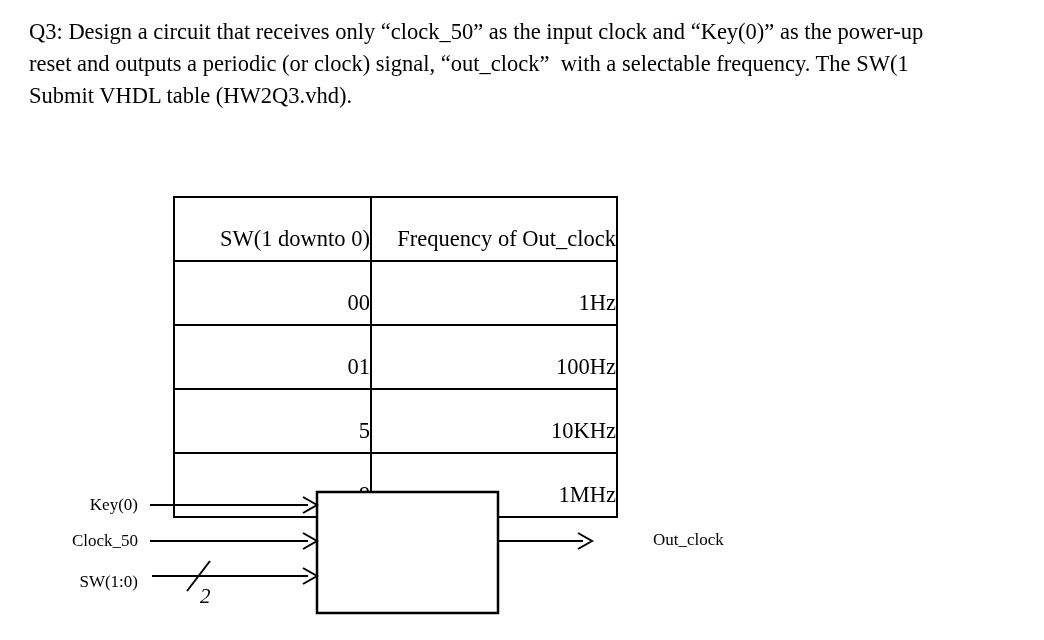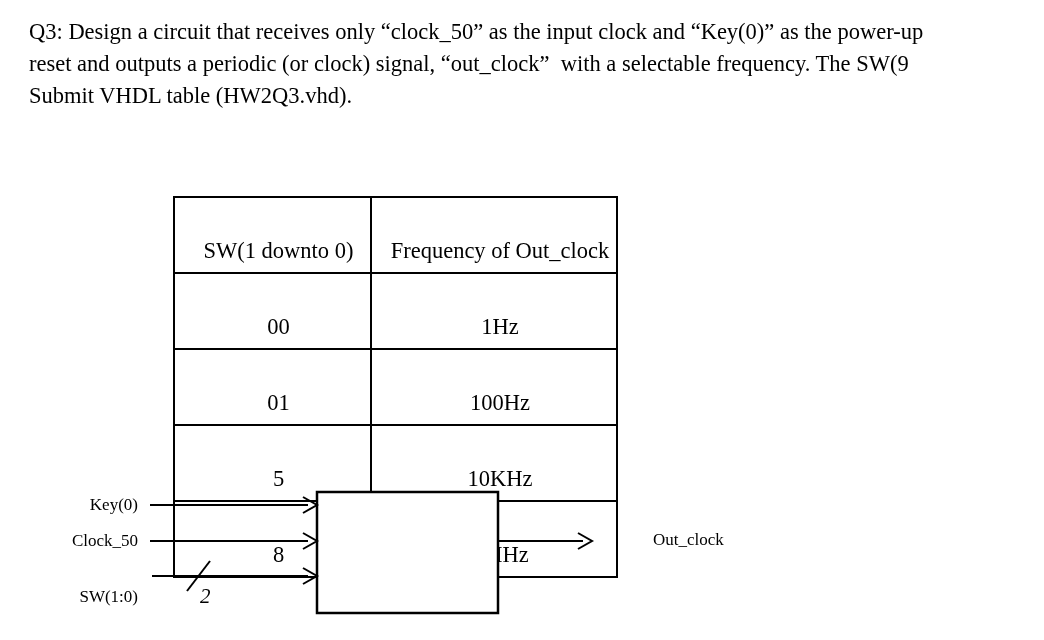--- a/index.html
+++ b/index.html
@@ -35,25 +35,25 @@
     top: 196px;
     border-collapse: collapse;
     table-layout: fixed;
   }
   .freq-table th,
   .freq-table td {
     border: 2px solid #000000;
     font-family: "Liberation Serif", serif;
     font-size: 22.5px;
     font-weight: normal;
-    text-align: center;
+    text-align: right;
     vertical-align: bottom;
     height: 50px;
     box-sizing: content-box;
-    padding: 16px 0 8px 12px;
+    padding: 4px 0 8px 12px;
   }
   .col-sw   { width: 197px; }
   .col-freq { width: 246px; }
   
   .diagram-svg {
     position: absolute;
     left: 0;
     top: 0;
     width: 1044px;
     height: 640px;
@@ -64,38 +64,38 @@
     line-height: 30px;
     white-space: pre;
   }
   .sig-left {
     left: 20px;
     width: 118px;
     text-align: right;
   }
   .lbl-key   { top: 490px; }
   .lbl-clock { top: 526px; }
-  .lbl-sw    { top: 582px; }
+  .lbl-sw    { top: 567px; }
   .lbl-out   { left: 605px; top: 525px; margin-left: 48px; }
   .lbl-buswidth {
     left: 200px;
     top: 583px;
     font-style: italic;
     font-size: 21px;
     line-height: 26px;
   }
 </style>
 </head>
 <body>
 
 <div class="page">
 
   <div class="question">
     <div class="q-line">Q3: Design a circuit that receives only “clock_50” as the input clock and “Key(0)” as the power-up</div>
-    <div class="q-line">reset and outputs a periodic (or clock) signal, “out_clock”  with a selectable frequency. The SW(9</div>
+    <div class="q-line">reset and outputs a periodic (or clock) signal, “out_clock”  with a selectable frequency. The SW(1</div>
     <div class="q-line">Submit VHDL table (HW2Q3.vhd).</div>
   </div>
 
   <table class="freq-table">
     <colgroup>
       <col class="col-sw">
       <col class="col-freq">
     </colgroup>
     <tbody>
       <tr>

